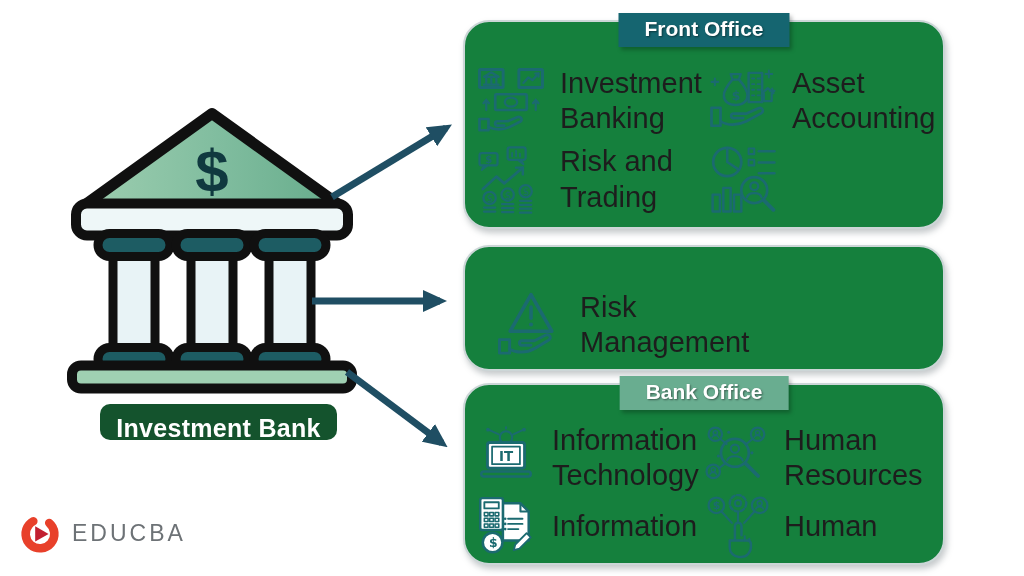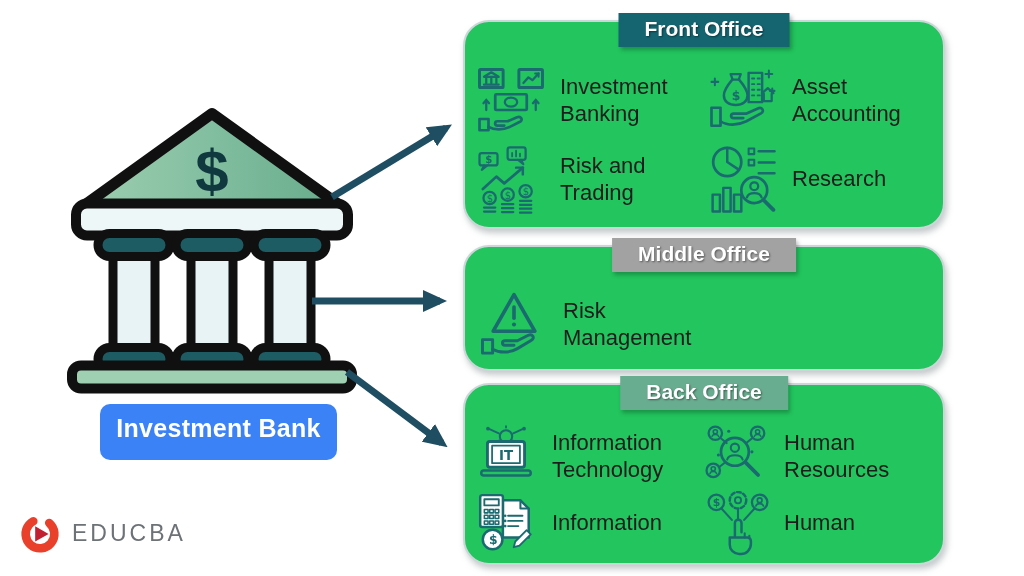--- a/index.html
+++ b/index.html
@@ -5,52 +5,52 @@
   * { margin:0; padding:0; box-sizing:border-box; }
   html,body { background:#fff; }
   body { font-family:"Liberation Sans", sans-serif; }
   .stage {
     position:relative; width:1024px; height:576px; background:#ffffff;
     overflow:hidden;
   }
   
   .bank-illustration { position:absolute; left:62px; top:100px; width:300px; height:295px; }
   .bank-label {
-    position:absolute; left:100px; top:404px; width:237px; height:56px;
-    background:#3b82f6; border-radius:10px; color:#ffffff;
+    position:absolute; left:100px; top:404px; width:237px; height:36px;
+    background:#14532d; border-radius:10px; color:#ffffff;
     font-size:25px; font-weight:600; text-align:center; line-height:48px;
     letter-spacing:0.3px;
   }
   
   .arrows { position:absolute; left:0; top:0; width:1024px; height:576px; pointer-events:none; }
   
   .office {
-    position:absolute; left:463px; width:482px; background:#22c55e;
+    position:absolute; left:463px; width:482px; background:#15803d;
     border:2px solid #ccd6d7; border-radius:26px;
     box-shadow:2px 4px 6px rgba(110,120,125,0.40);
   }
   .office-front  { top:20px;  height:209px; }
   .office-middle { top:245px; height:126px; }
   .office-back   { top:383px; height:182px; }
   .office-header {
     position:absolute; top:-9px; left:50%; transform:translateX(-50%);
     color:#ffffff; font-size:21px; font-weight:bold; white-space:nowrap;
     padding:4px 26px 6px 26px; text-shadow:1px 1px 2px rgba(0,0,0,0.45);
     box-shadow:2px 3px 4px rgba(0,0,0,0.25);
   }
   .hdr-front  { background:#156570; }
   .hdr-middle { background:#a2a2a2; }
   .hdr-back   { background:#69ad90; }
   .items { position:absolute; inset:0; display:grid; grid-template-columns:232px 1fr; }
   .office-front  .items { padding:40px 6px 8px 10px; grid-template-rows:1fr 1fr; }
-  .office-middle .items { padding:42px 6px 8px 13px; }
+  .office-middle .items { padding:42px 6px 8px 30px; }
   .office-back   .items { padding:38px 6px 6px 8px; grid-template-rows:1fr 1fr; }
   .item { display:flex; align-items:center; gap:13px; }
   .item .icon { flex:0 0 auto; }
-  .item-label { font-size:22px; color:#1d1d1d; line-height:1.22; max-width:152px; }
+  .item-label { font-size:29px; color:#1d1d1d; line-height:1.22; max-width:152px; }
   .icon text { font-family:"DejaVu Sans", sans-serif; }
   
   .logo { position:absolute; left:18px; top:510px; display:flex; align-items:center; gap:10px; }
   .logo-text { color:#6d7276; font-size:23px; letter-spacing:3px; font-weight:500; }
 </style>
 </head>
 <body>
 
 <div class="stage">
 
@@ -163,43 +163,41 @@
           <rect x="37" y="14" width="5" height="5" stroke-width="1.8"></rect>
           <path d="M46 16.5 h14 M46 26 h14" stroke-width="2.2"></path>
           <rect x="5" y="45" width="6.5" height="15" stroke-width="2.2"></rect>
           <rect x="14.5" y="39" width="6.5" height="21" stroke-width="2.2"></rect>
           <rect x="24" y="45" width="6.5" height="15" stroke-width="2.2"></rect>
           <circle cx="42" cy="41" r="11.5" stroke-width="2.4"></circle>
           <circle cx="42" cy="37.5" r="3.5" stroke-width="2"></circle>
           <path d="M35.5 47.5 c1.5 -5 11.5 -5 13 0" stroke-width="2"></path>
           <path d="M50.5 50 l8.5 8.5" stroke-width="3.4"></path>
         </svg>
-        <div class="item-label">Research</div>
       </div>
     </div>
   </div>
 
   <div class="office office-middle">
-    <div class="office-header hdr-middle">Middle Office</div>
     <div class="items">
       <div class="item">
         <svg class="icon" width="72" height="72" viewBox="0 0 64 64" fill="none" stroke="#1b6a70" stroke-width="2.6" stroke-linecap="round" stroke-linejoin="round">
           <path d="M32 5 L50.5 37.5 H13.5 Z" stroke-width="3.2"></path>
           <path d="M32 16 v10" stroke-width="3.2"></path>
           <circle cx="32" cy="31.5" r="1.8" fill="#1b6a70" stroke="none"></circle>
           <path d="M4 45 h9 v12 h-9 z" stroke-width="2.6"></path>
           <path d="M13 53.5 c6 3.5 15 3.5 22 -0.5 l12.5 -7.5 c3.4 -2 1 -6 -2.8 -4.4 l-9.7 4.9 h-11 c-3 0 -3 4 0 4 h8" stroke-width="2.6"></path>
         </svg>
         <div class="item-label">Risk Management</div>
       </div>
     </div>
   </div>
 
   <div class="office office-back">
-    <div class="office-header hdr-back">Back Office</div>
+    <div class="office-header hdr-back">Bank Office</div>
     <div class="items">
       <div class="item">
         <svg class="icon" width="66" height="66" viewBox="0 0 64 64" fill="none" stroke="#1b6a70" stroke-width="2.6" stroke-linecap="round" stroke-linejoin="round">
           <circle cx="32" cy="12" r="6" stroke-width="2"></circle>
           <path d="M32 3.5 v-1.5 M25 9 l-9 -4 M39 9 l9 -4 M26.5 16 l-10 2 M37.5 16 l10 2" stroke-width="1.8"></path>
           <circle cx="14.5" cy="4.5" r="1.8" fill="#1b6a70" stroke="none"></circle>
           <circle cx="49.5" cy="4.5" r="1.8" fill="#1b6a70" stroke="none"></circle>
           <circle cx="15" cy="18.5" r="1.8" fill="#1b6a70" stroke="none"></circle>
           <circle cx="49" cy="18.5" r="1.8" fill="#1b6a70" stroke="none"></circle>
           <rect x="14" y="17" width="36" height="25" rx="2.5" fill="#ffffff" stroke-width="2.8"></rect>

